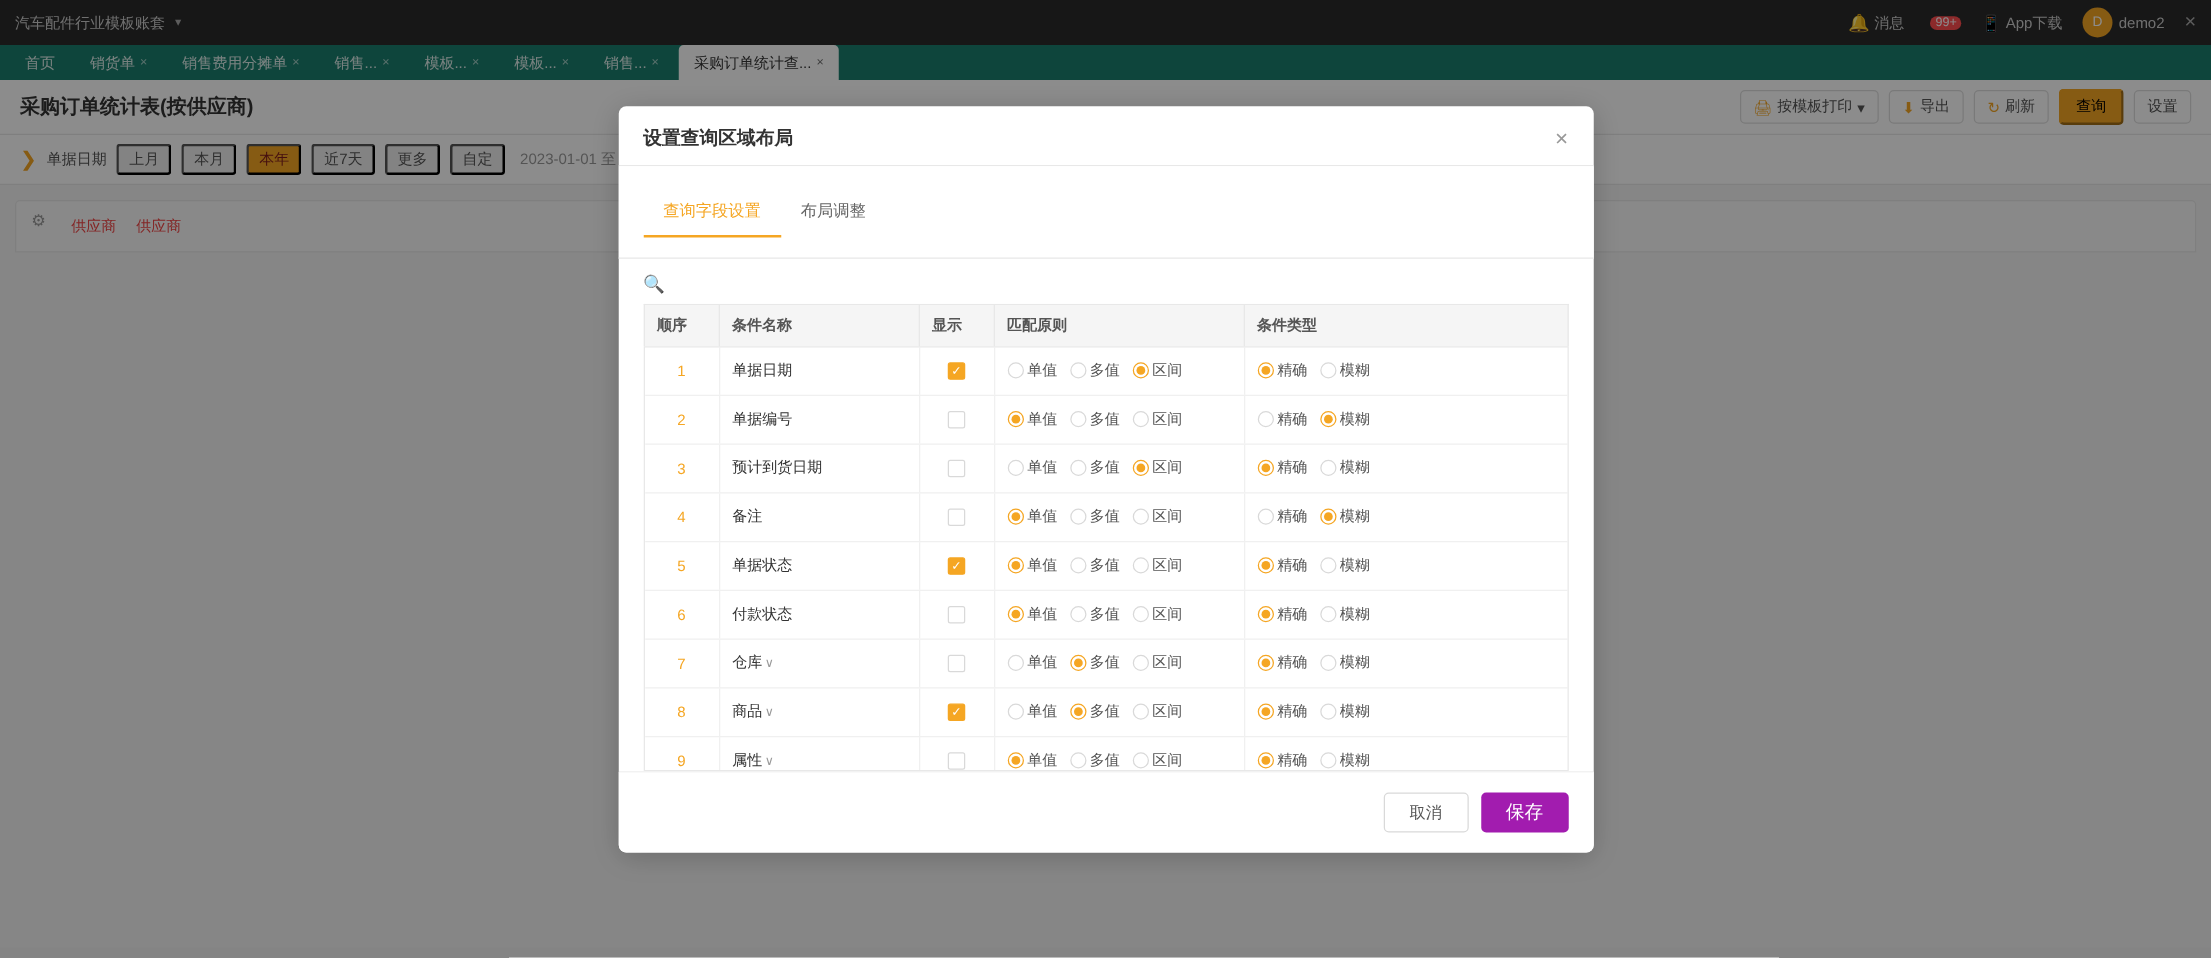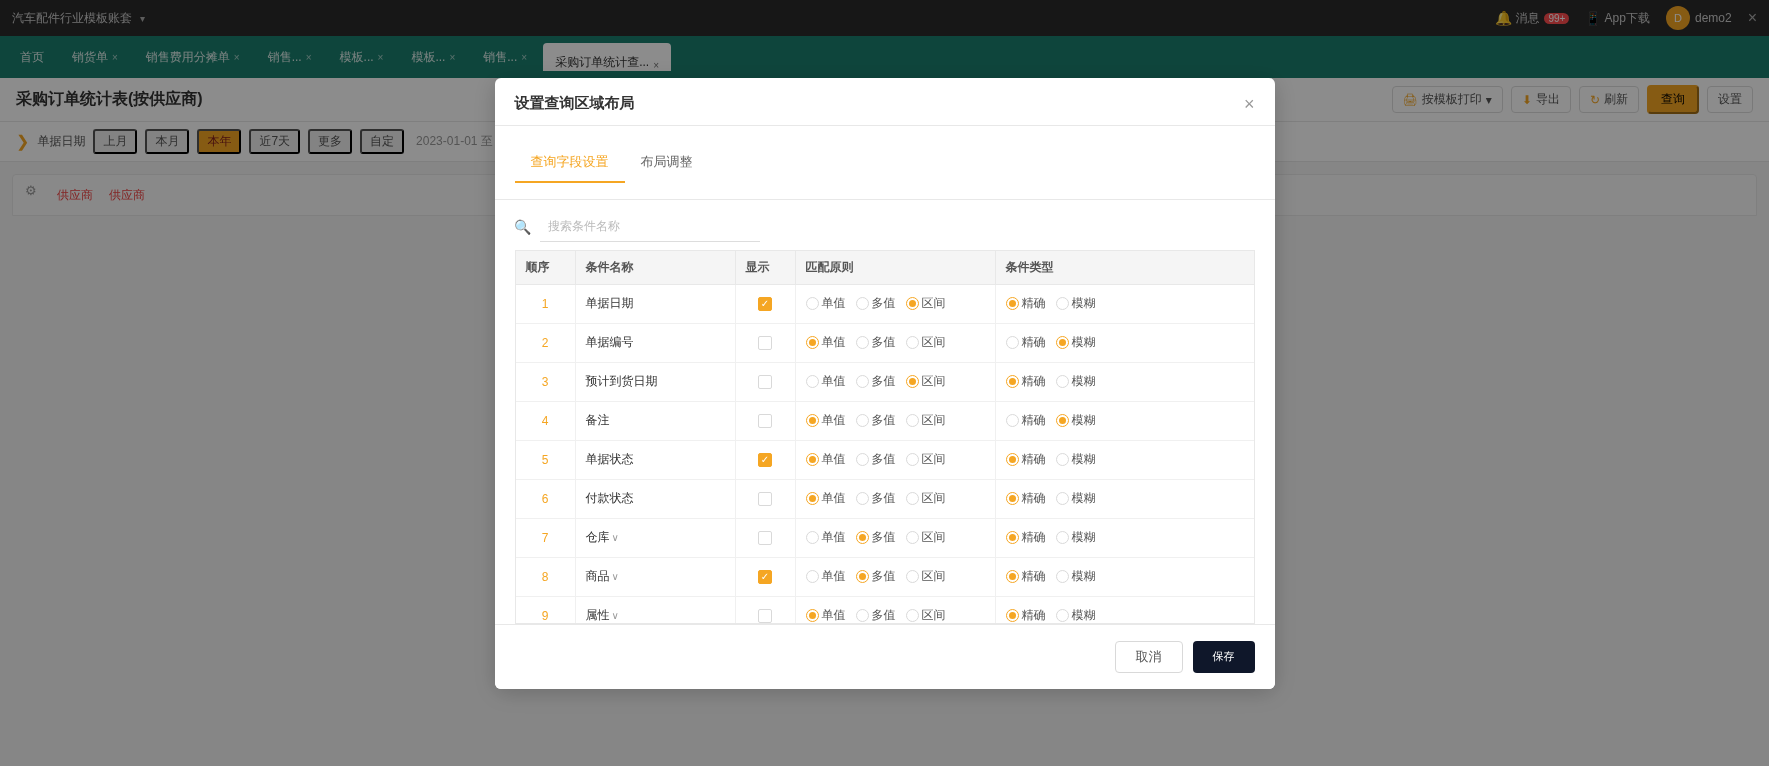--- a/index.html
+++ b/index.html
@@ -18,48 +18,47 @@
     }
     .top-bar-left { display: flex; align-items: center; gap: 8px; }
     .top-bar-right { display: flex; align-items: center; gap: 16px; }
     .app-title { color: #ccc; font-size: 12px; }
     .notification-badge {
       background: #ff4d4f;
       color: #fff;
       border-radius: 8px;
       padding: 0 4px;
       font-size: 10px;
-      margin-left: 2px;
+      margin-left: 18px;
     }
     .close-x { color: #aaa; cursor: pointer; font-size: 16px; }
 
     
     .tab-bar {
-      height: 42px;
+      height: 28px;
       background: #1a7f6e;
       display: flex;
       align-items: center;
       padding: 12px 8px;
       gap: 4px;
     }
     .tab-item {
       height: 28px;
       padding: 0 12px;
       border-radius: 4px 4px 0 0;
       display: flex;
       align-items: center;
       cursor: pointer;
       font-size: 12px;
       color: rgba(255,255,255,0.85);
       gap: 4px;
     }
     .tab-item.active {
       background: #fff;
       color: #333;
-      align-items: flex-end;
     }
     .tab-close { font-size: 10px; opacity: 0.7; }
 
     
     .page-header {
       height: 44px;
       background: #fff;
       display: flex;
       align-items: center;
       justify-content: space-between;
@@ -303,23 +302,23 @@
       border-radius: 4px;
       background: #fff;
       cursor: pointer;
       font-size: 13px;
       color: #555;
     }
     .btn-save {
       padding: 6px 20px;
       border: none;
       border-radius: 4px;
-      background: #0f172a;
-      cursor: pointer;
-      font-size: 11px;
+      background: #a21caf;
+      cursor: pointer;
+      font-size: 15px;
       color: #fff;
     }
 
     
     .table-body::-webkit-scrollbar { width: 6px; }
     .table-body::-webkit-scrollbar-thumb { background: #ccc; border-radius: 3px; }
   </style>
 </head>
 <body>
 
@@ -438,21 +437,20 @@
       <div class="dialog-tab active">
         <span>查询字段设置</span>
       </div>
       <div class="dialog-tab">
         <span>布局调整</span>
       </div>
     </div>
 
     <div class="search-box">
       <span style="color:#aaa;font-size:14px;">🔍</span>
-      <input class="search-input" type="text" placeholder="搜索条件名称" style="">
     </div>
 
     <div class="data-table">
       <div class="table-head">
         <div class="th"><span>顺序</span></div>
         <div class="th"><span>条件名称</span></div>
         <div class="th"><span>显示</span></div>
         <div class="th"><span>匹配原则</span></div>
         <div class="th"><span>条件类型</span></div>
       </div>

